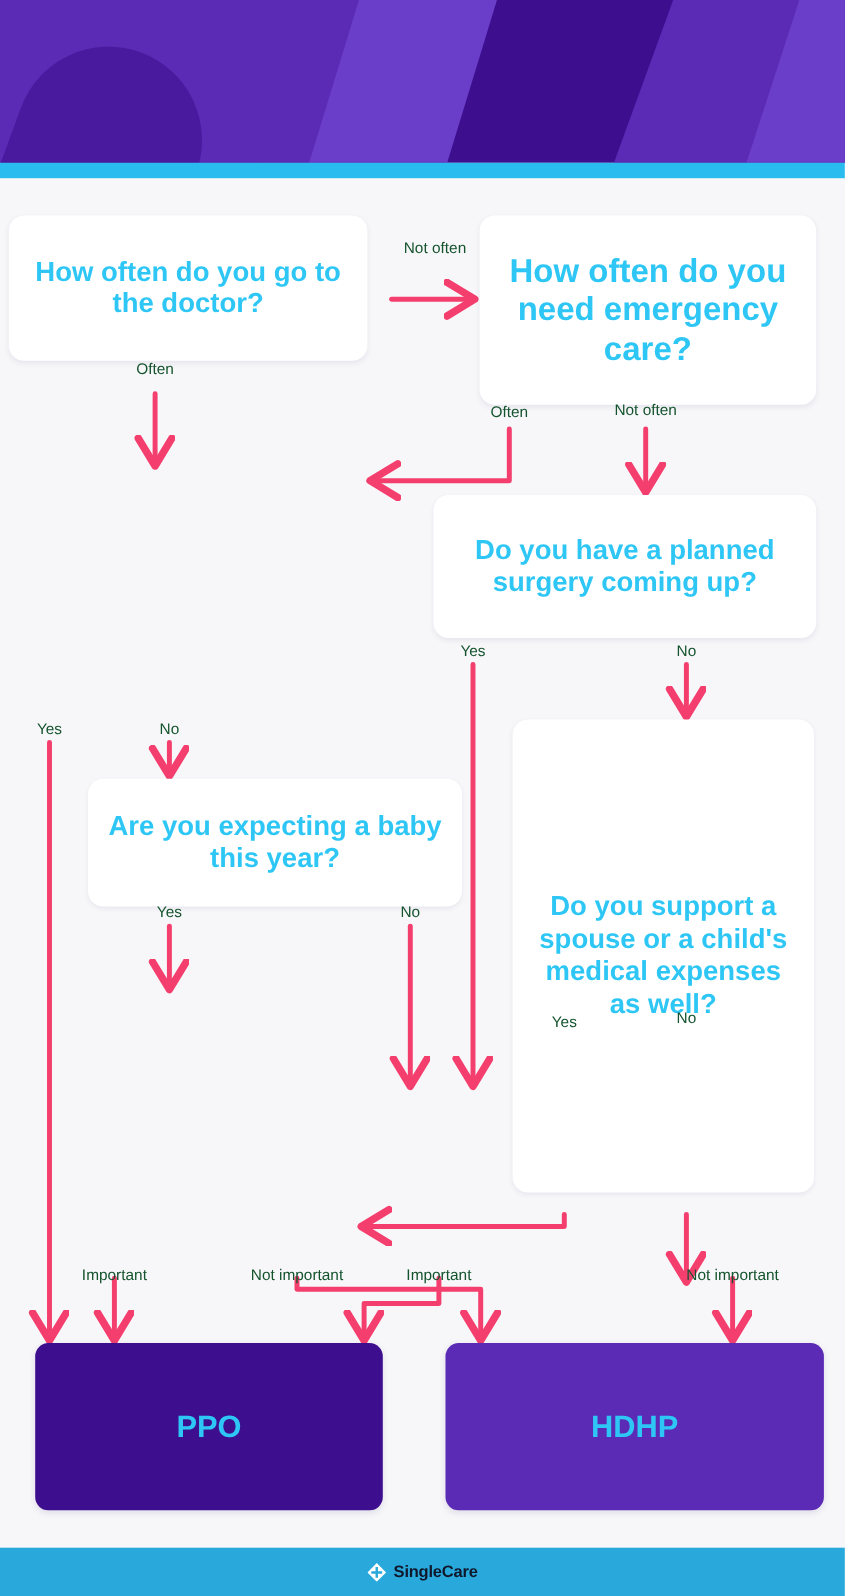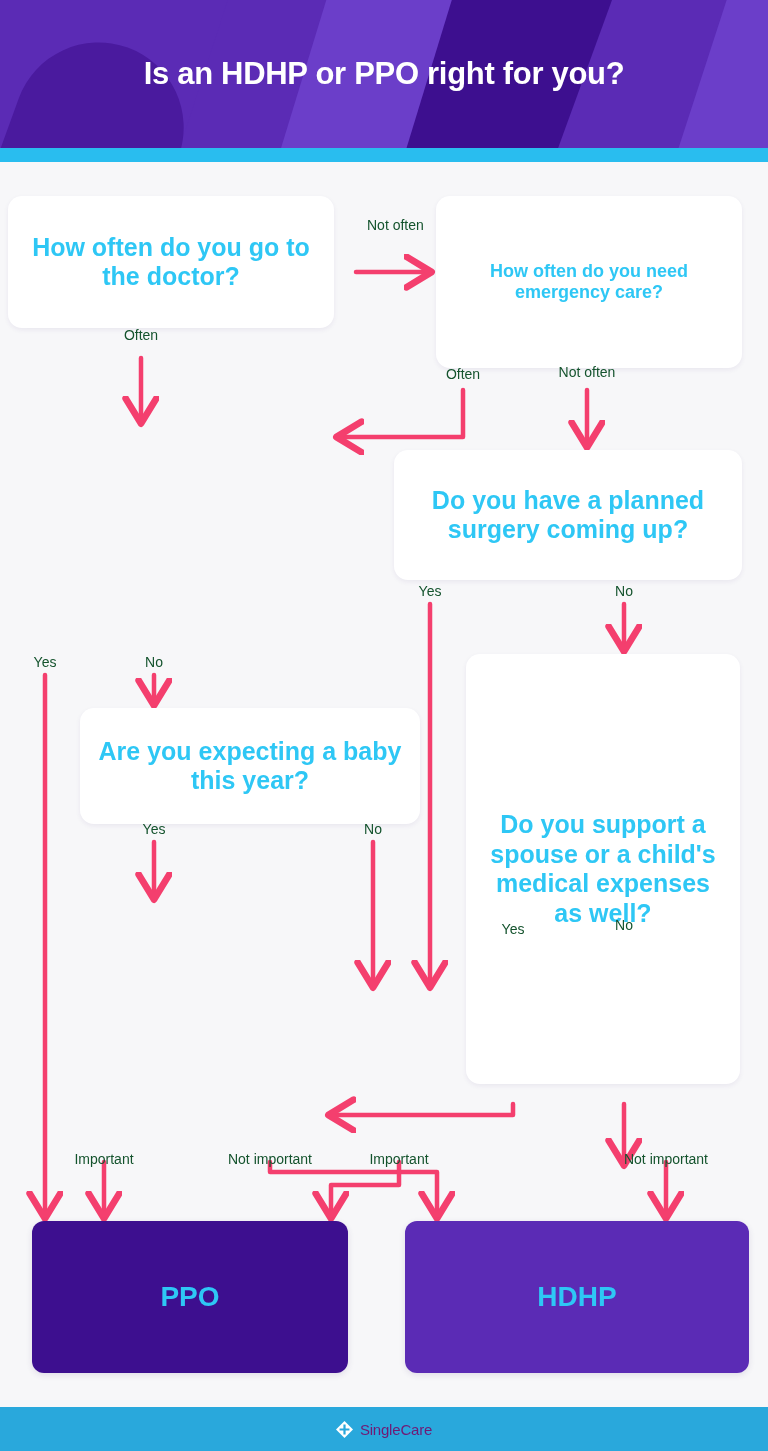--- a/index.html
+++ b/index.html
@@ -47,21 +47,21 @@
   
   .node{
     position:absolute;background:#ffffff;border-radius:14px;
     box-shadow:0 2px 5px rgba(60,30,110,.07);
     display:flex;align-items:center;justify-content:center;
     text-align:center;z-index:2;
     color:#2ec7f5;font-weight:bold;line-height:1.18;
     padding:10px 14px;box-sizing:border-box;
   }
   .n-doctor   {left:8px; top:34px;  width:326px;height:132px;font-size:25px;}
-  .n-emerg    {left:436px;top:34px;  width:306px;height:172px;font-size:18px;}
+  .n-emerg    {left:436px;top:34px;  width:306px;height:172px;font-size:30px;}
   .n-chronic  {left:28px; top:264px; width:304px;height:230px;font-size:25px;}
   .n-surgery  {left:394px;top:288px; width:348px;height:130px;font-size:25px;}
   .n-baby     {left:80px; top:546px; width:340px;height:116px;font-size:25px;}
   .n-spouse   {left:466px;top:492px; width:274px;height:430px;font-size:25px;}
   .n-spec     {left:60px; top:740px; width:258px;height:240px;font-size:25px;}
   .n-pref     {left:348px;top:828px; width:394px;height:154px;font-size:25px;}
 
   
   .elabel{
     position:absolute;color:#14532d;font-size:14px;line-height:1.12;
@@ -76,37 +76,36 @@
     box-shadow:0 2px 6px rgba(60,30,110,.12);
   }
   .r-ppo {left:32px; top:1059px;width:316px;height:152px;background:#3d0f8f;}
   .r-hdhp{left:405px;top:1059px;width:344px;height:152px;background:#5b2bb5;}
 
   
   .footer{
     position:absolute;left:0;top:1407px;width:768px;height:44px;
     background:#29a8dc;display:flex;align-items:center;justify-content:center;gap:7px;
   }
-  .brand{color:#701a75;font-size:15px;font-weight:normal;letter-spacing:-0.2px;}
+  .brand{color:#0f172a;font-size:15px;font-weight:bold;letter-spacing:-0.2px;}
   .brand-mark{display:block;}
 </style>
 </head>
 <body>
 
 <div id="root">
 
   <div class="header">
     <div class="hdr-shape s1"></div>
     <div class="hdr-shape s2"></div>
     <div class="hdr-shape s3"></div>
     <div class="hdr-shape s4"></div>
     <div class="hdr-shape s5"></div>
     <div class="hdr-shape s6"></div>
   </div>
-  <div class="hdr-title">Is an HDHP or PPO right for you?</div>
   <div class="hdr-rule"></div>
 
   <div class="canvas">
 
     <svg class="links" viewBox="0 0 768 1245">
       <defs>
         <marker id="ah" markerWidth="10" markerHeight="10" refX="5.4" refY="4" orient="auto" markerUnits="strokeWidth">
           <path d="M0.6,0.6 L6.2,4 L0.6,7.4" fill="none" stroke="#f43f6e" stroke-width="1.5" stroke-linecap="round" stroke-linejoin="round"></path>
         </marker>
       </defs>

